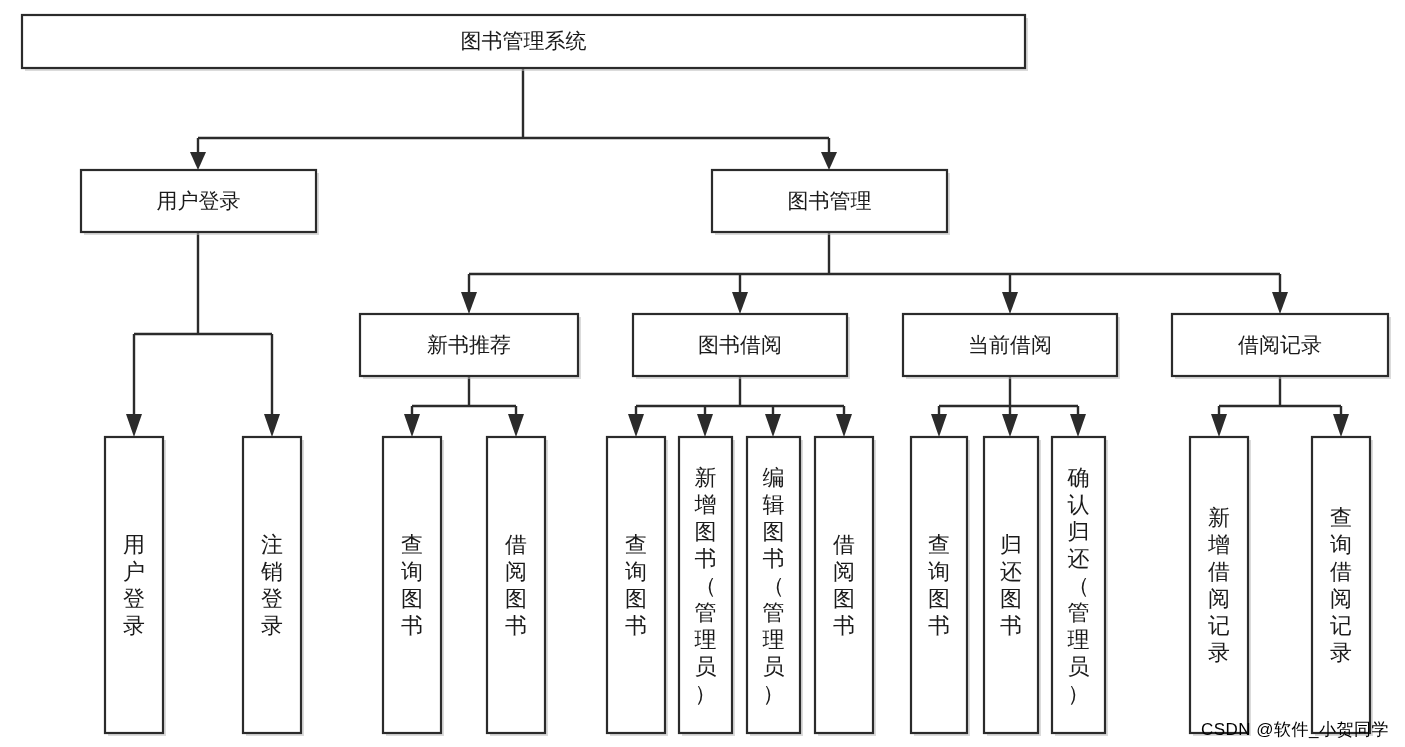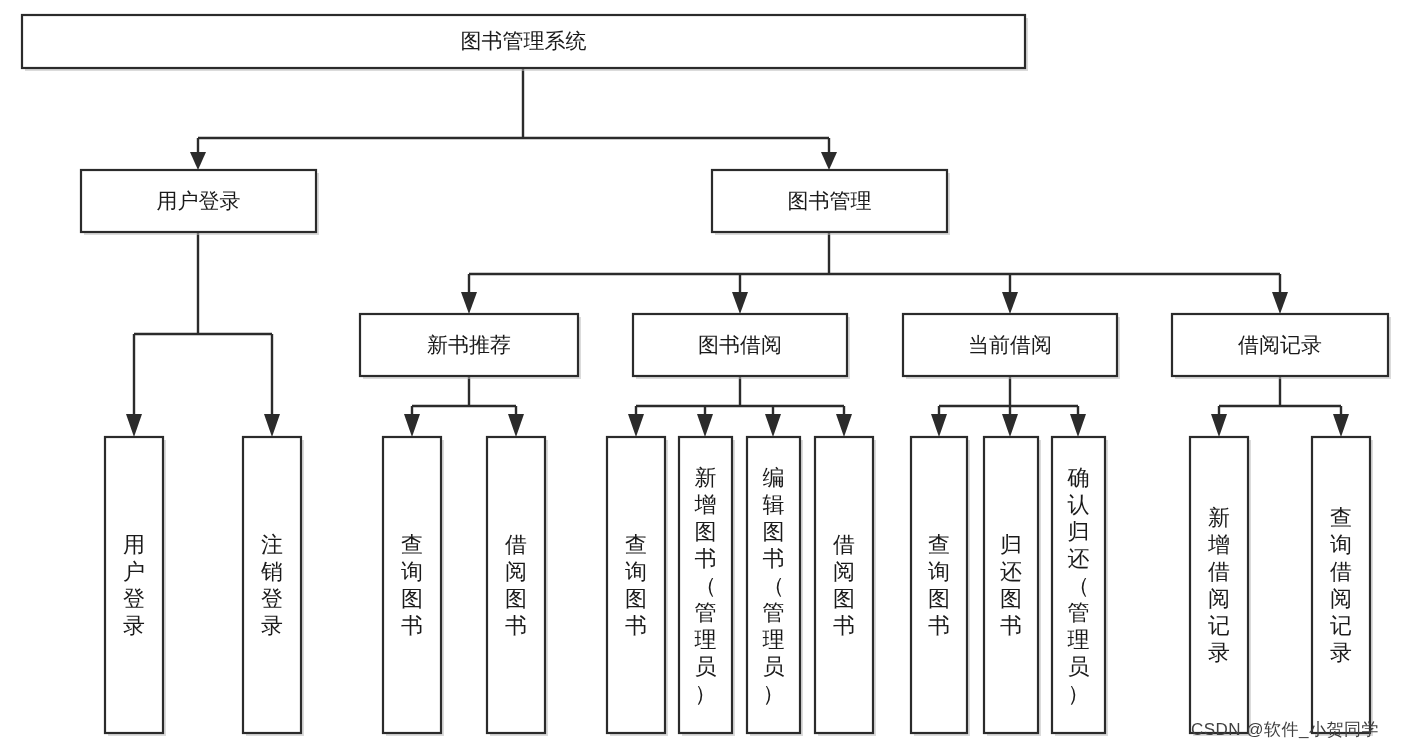--- a/index.html
+++ b/index.html
@@ -46,25 +46,25 @@
     dominant-baseline: middle;
   }
   .node-label-v {
     font-family: "Liberation Sans", "DejaVu Sans", sans-serif;
     font-size: 22px;
     fill: #1a1a1a;
     text-anchor: middle;
   }
   .watermark {
     position: absolute;
-    right: 26px;
+    right: 16px;
     bottom: 6px;
     font-family: "Liberation Sans", "DejaVu Sans", sans-serif;
     font-size: 17px;
-    color: #404040;
+    color: #000000;
     letter-spacing: 0.5px;
     white-space: nowrap;
     user-select: none;
   }
 </style>
 </head>
 <body>
 
 <svg id="diagram" viewBox="0 0 1405 747">
 

